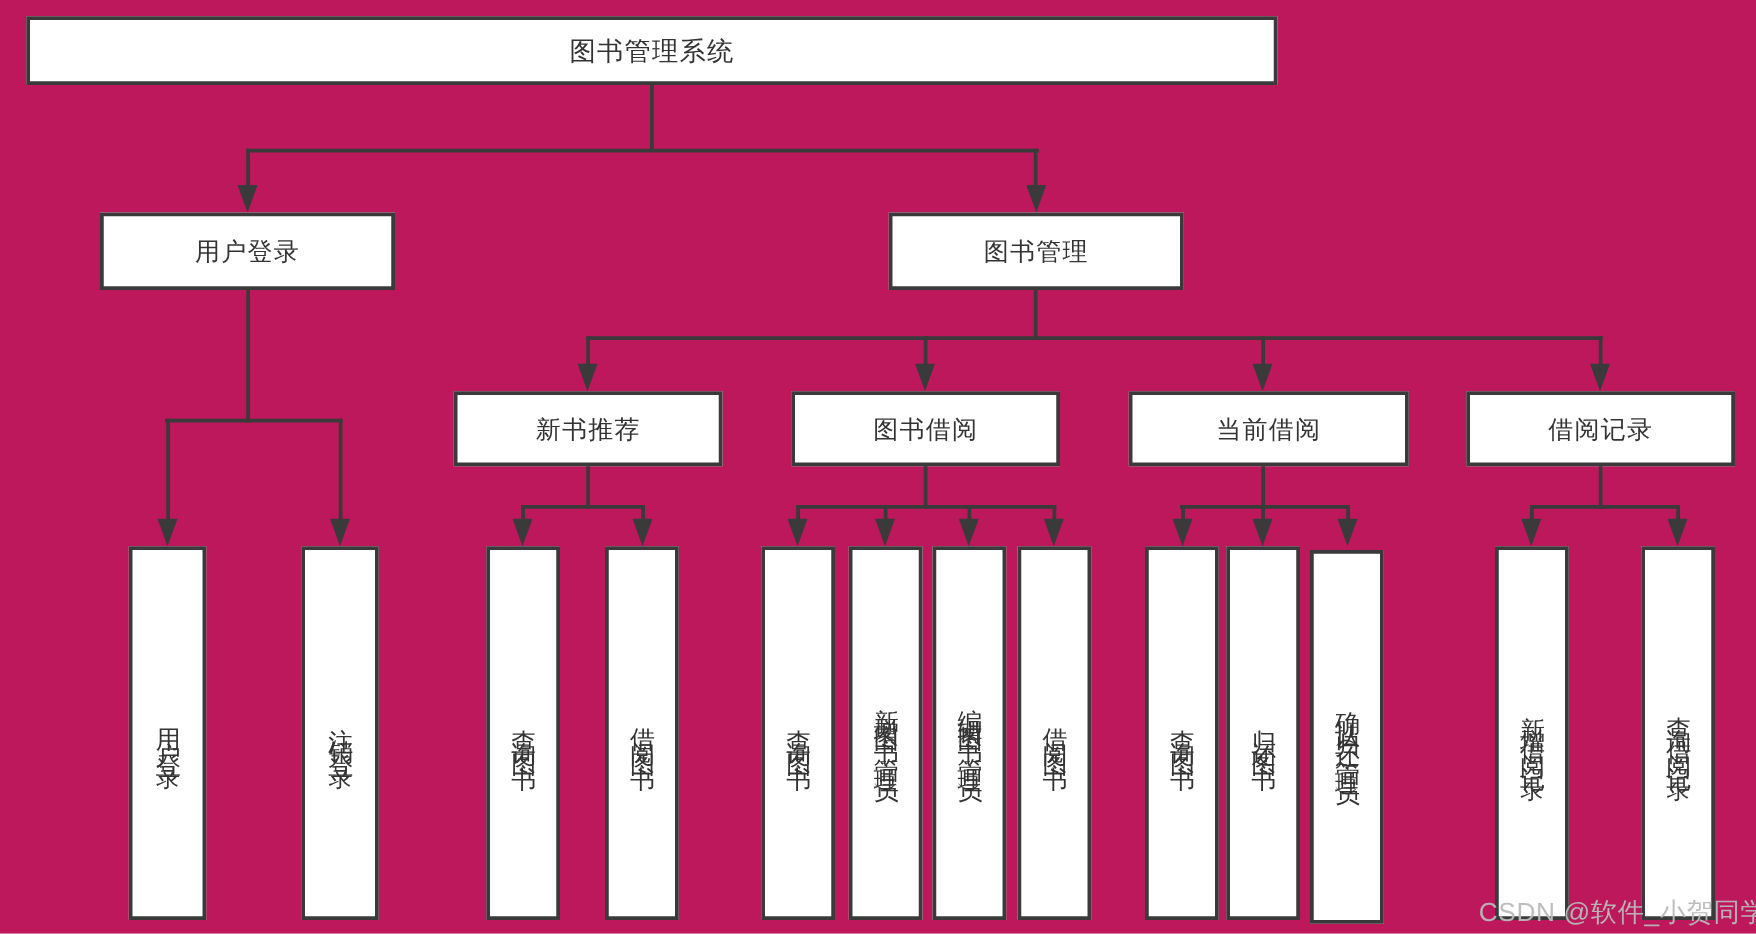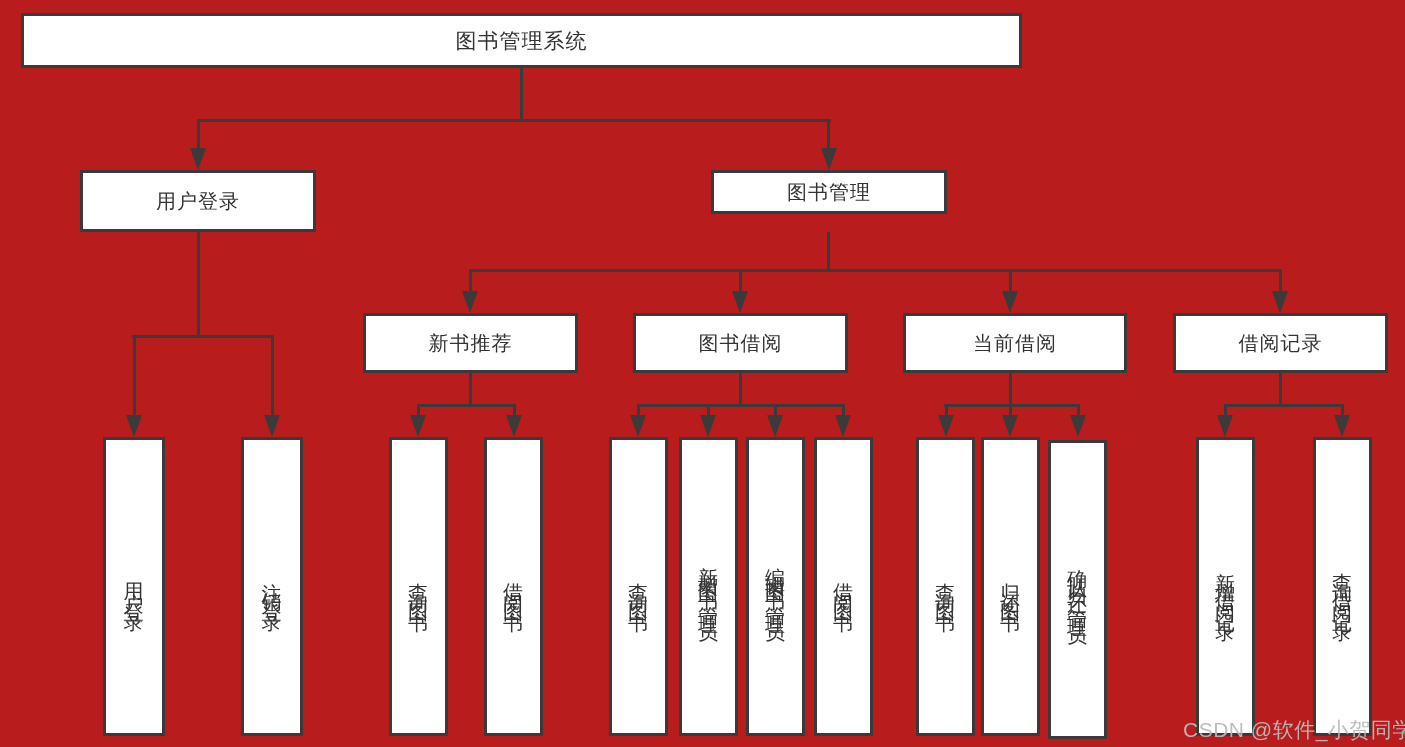--- a/index.html
+++ b/index.html
@@ -5,21 +5,21 @@
   html, body {
     margin: 0;
     padding: 0;
     background: #ffffff;
     font-family: "Liberation Sans", "DejaVu Sans", sans-serif;
   }
   #canvas {
     position: relative;
     width: 1405px;
     height: 747px;
-    background: #b91c1c;
+    background: #be185d;
     overflow: hidden;
   }
   .box {
     position: absolute;
     box-sizing: border-box;
     border: 3px solid #3a3a3a;
     background: #ffffff;
     color: #333333;
     display: flex;
     align-items: center;
@@ -85,21 +85,21 @@
   <div class="vline" style="left:520px; top:68px; height:53px;"></div>
   <div class="hline" style="left:197px; top:119px; width:634px;"></div>
   <div class="vline" style="left:197px; top:119px; height:32px;"></div>
   <div class="arrow" style="left:190px; top:148px;"></div>
   <div class="vline" style="left:827px; top:119px; height:32px;"></div>
   <div class="arrow" style="left:821px; top:148px;"></div>
 
   <div class="box" style="left:80px; top:170px; width:236px; height:62px;">
     <span class="h-label">用户登录</span>
   </div>
-  <div class="box" style="left:711px; top:170px; width:236px; height:44px;">
+  <div class="box" style="left:711px; top:170px; width:236px; height:62px;">
     <span class="h-label">图书管理</span>
   </div>
 
   <div class="vline" style="left:197px; top:232px; height:106px;"></div>
   <div class="hline" style="left:132px; top:335px; width:142px;"></div>
   <div class="vline" style="left:133px; top:335px; height:85px;"></div>
   <div class="arrow" style="left:126px; top:415px;"></div>
   <div class="vline" style="left:271px; top:335px; height:85px;"></div>
   <div class="arrow" style="left:264px; top:415px;"></div>
 

